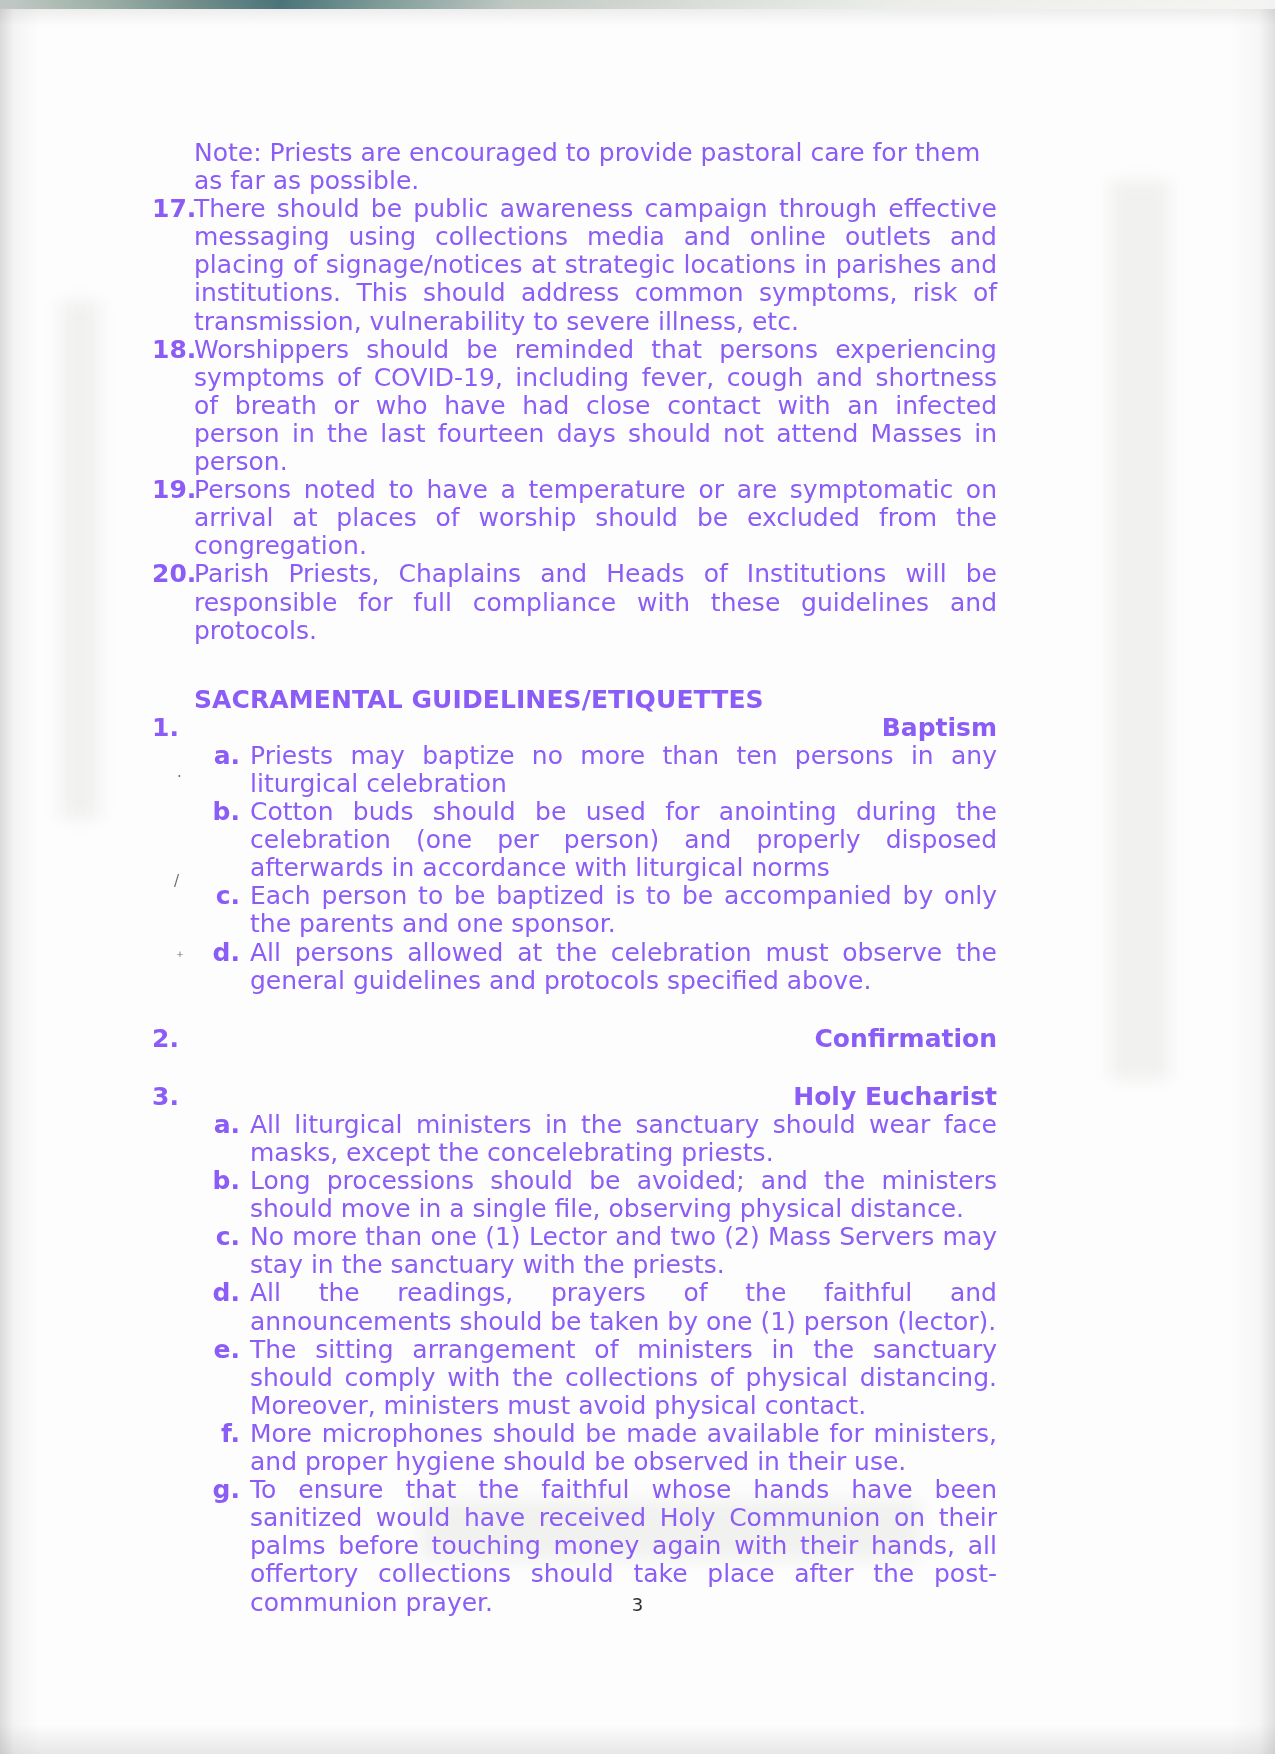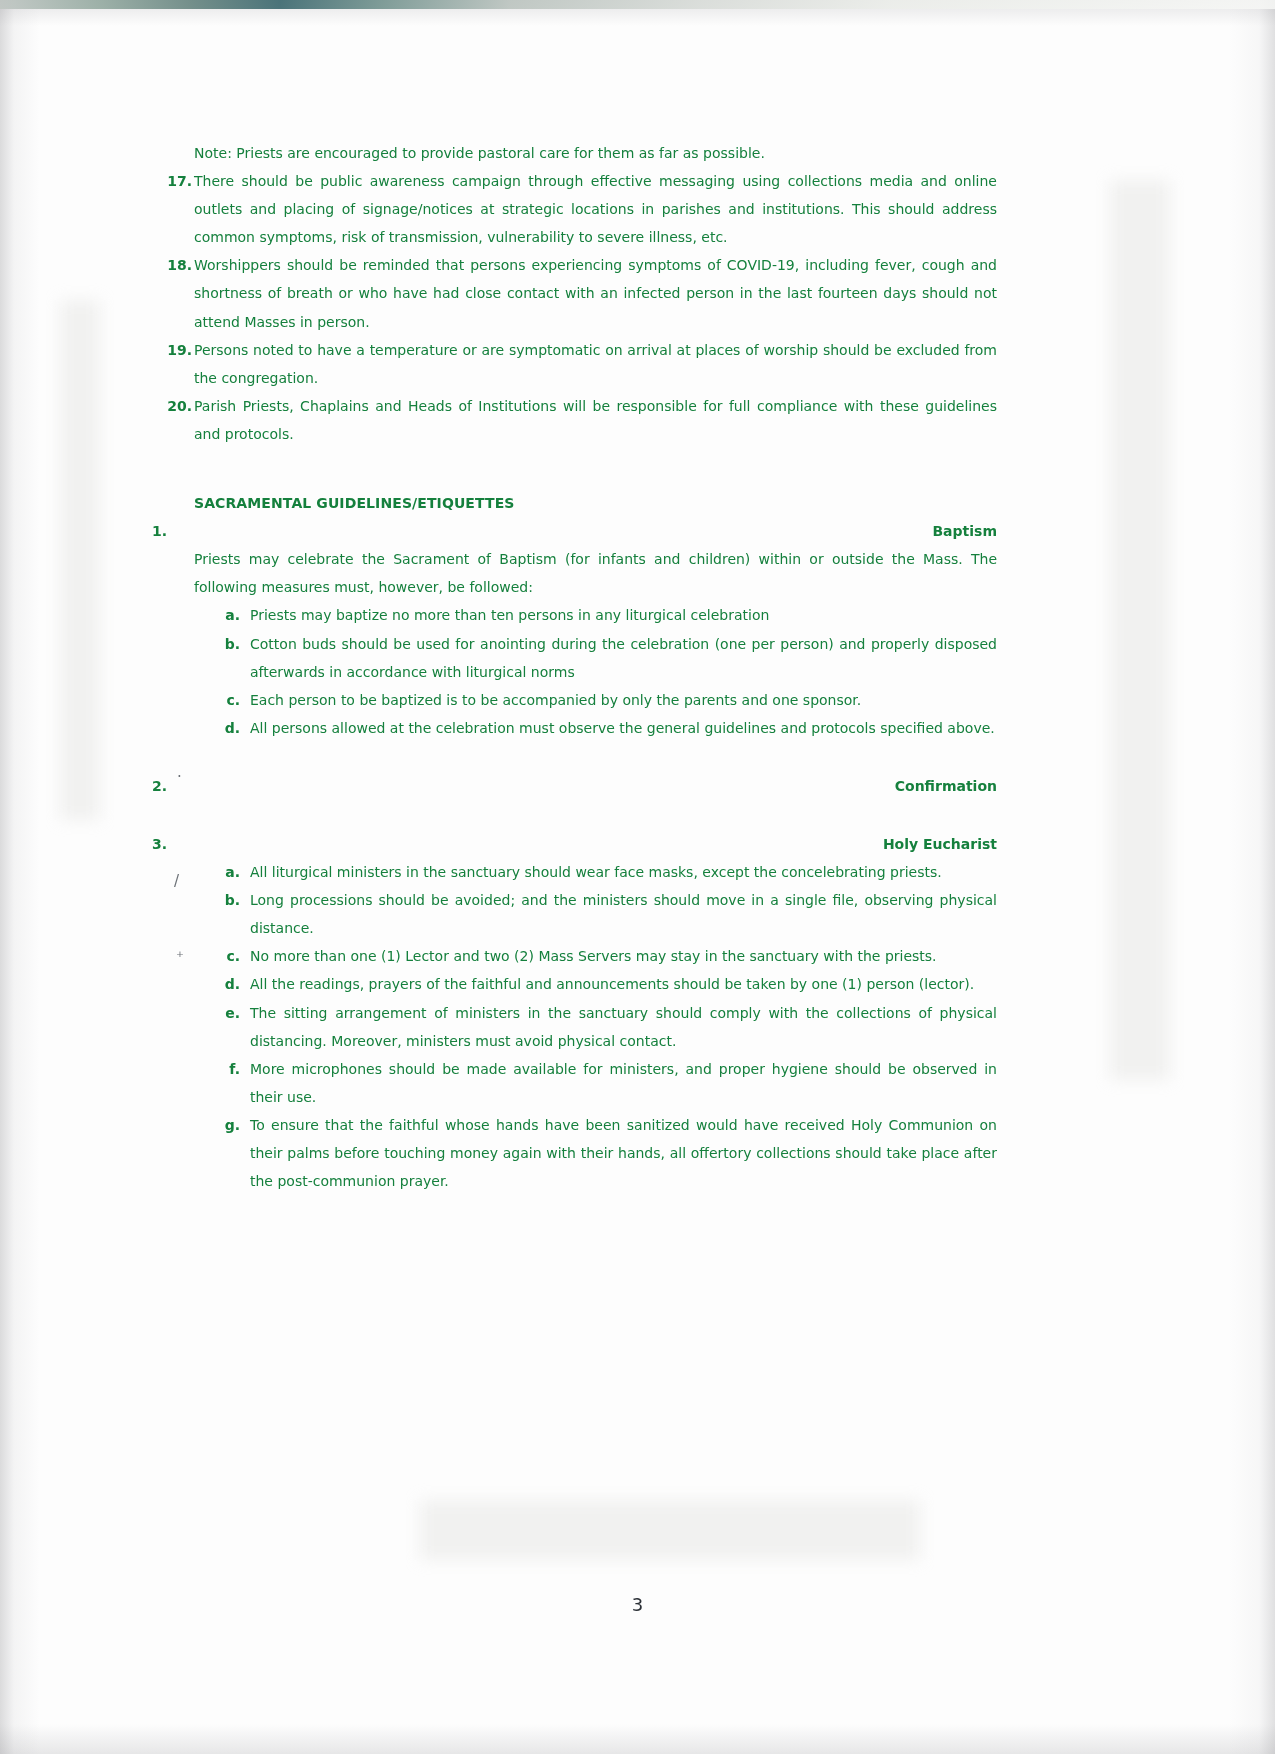--- a/index.html
+++ b/index.html
@@ -44,22 +44,22 @@
       #bfc6c2 0%, #8fa69c 8%, #5f7f7a 15%, #2f5f66 22%,
       #6d8f8a 30%, #b9c2bd 40%, #d8dcd8 55%, #eceeea 70%, #f7f8f6 100%);
     opacity: 0.85;
     pointer-events: none;
   }
   .content {
     position: absolute;
     left: 152px;
     top: 139px;
     width: 845px;
-    color: #15803d;
-    font-size: 14px;
+    color: #8b5cf6;
+    font-size: 25px;
     line-height: 28.1px;
     text-align: justify;
     text-justify: inter-word;
   }
   
   .row {
     display: flex;
     align-items: flex-start;
   }
   .marker {
@@ -151,23 +151,20 @@
     </div>
 
     <div class="note-row section-head">
       <div>SACRAMENTAL GUIDELINES/ETIQUETTES</div>
     </div>
 
     <div class="row sac-head-row">
       <div class="marker">1.</div>
       <div class="body-text">Baptism</div>
     </div>
-    <div class="sac-intro">
-      <div class="body-text">Priests may celebrate the Sacrament of Baptism (for infants and children) within or outside the Mass. The following measures must, however, be followed:</div>
-    </div>
     <div class="letter-list">
       <div class="row letter-row">
         <div class="marker">a.</div>
         <div class="body-text last-left">Priests may baptize no more than ten persons in any liturgical celebration</div>
       </div>
       <div class="row letter-row">
         <div class="marker">b.</div>
         <div class="body-text">Cotton buds should be used for anointing during the celebration (one per person) and properly disposed afterwards in accordance with liturgical norms</div>
       </div>
       <div class="row letter-row">

